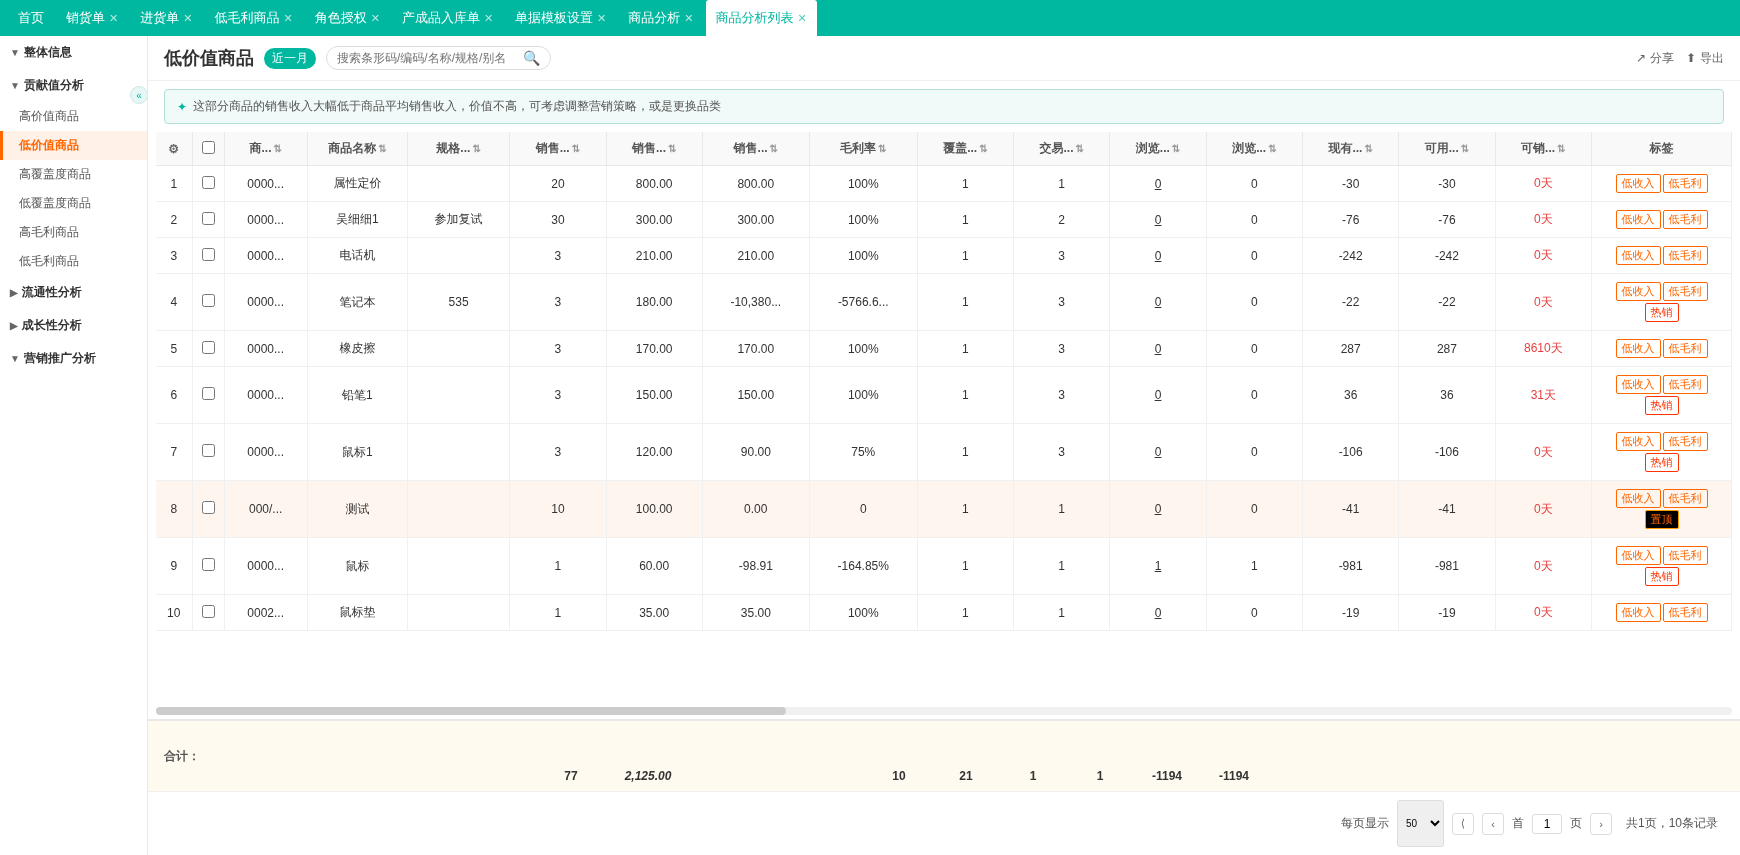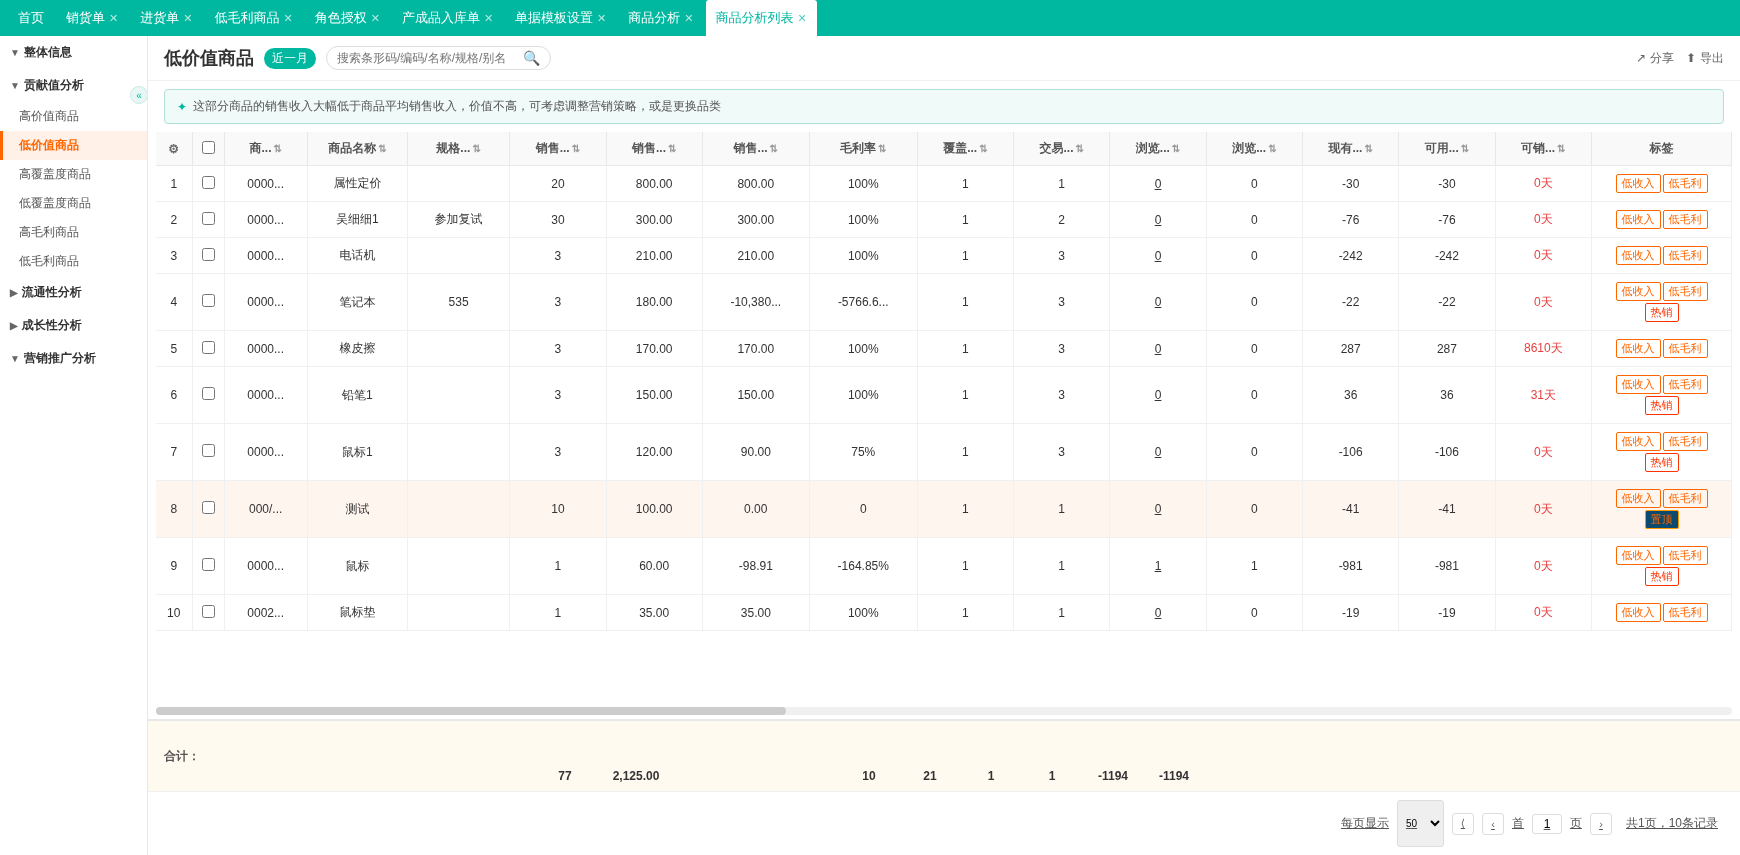--- a/index.html
+++ b/index.html
@@ -187,59 +187,58 @@
     }
     .tag {
       display: inline-block;
       padding: 1px 5px;
       border-radius: 2px;
       font-size: 11px;
       margin: 1px;
     }
     .tag-orange { color: #ff6600; border: 1px solid #ff6600; }
     .tag-hot { color: #ff3300; border: 1px solid #ff3300; }
-    .tag-recommend { color: #ff6600; background: #0c4a6e; border: 1px solid #ff9900; }
+    .tag-recommend { color: #ff6600; background: #000000; border: 1px solid #ff9900; }
     .text-red { color: #e84040; }
     .underline { text-decoration: underline; cursor: pointer; }
     .settings-icon { color: #666; cursor: pointer; }
 
     
     .table-footer {
       border-top: 2px solid #e8e8e8;
       background: #fffaf0;
       padding: 8px 16px;
       display: flex;
       align-items: center;
       font-size: 12px;
       color: #333;
       font-weight: 600;
     }
     .footer-label { width: 80px; color: #555; }
     .footer-cells {
       display: flex;
-      gap: 1px;
+      gap: 7px;
       flex: 1;
       margin-top: 40px;
     }
     .footer-cell {
       text-align: center;
       padding: 0 6px;
     }
 
     
     .pagination {
       display: flex;
       align-items: center;
       justify-content: flex-end;
       padding: 8px 16px;
       border-top: 1px solid #f0f0f0;
       gap: 8px;
       font-size: 12px;
       color: #555;
-      text-decoration: underline;
     }
     .pagination select {
       border: 1px solid #ddd;
       border-radius: 3px;
       padding: 16px 4px;
       font-size: 10px;
     }
     .page-btn {
       width: 22px;
       height: 22px;
@@ -600,21 +599,21 @@
 
     <div class="scrollbar-track">
       <div class="scrollbar-thumb"></div>
     </div>
 
     <div class="table-footer">
       <span class="footer-label">合计：</span>
       <div class="footer-cells">
         <span class="footer-cell" style="width:290px;"></span>
         <span class="footer-cell" style="width:60px;">77</span>
-        <span class="footer-cell" style="width:80px;">2,125.00</span>
+        <span class="footer-cell" style="width:80px;font-style:italic;">2,125.00</span>
         <span class="footer-cell" style="width:80px;"></span>
         <span class="footer-cell" style="width:80px;"></span>
         <span class="footer-cell" style="width:60px;">10</span>
         <span class="footer-cell" style="width:60px;">21</span>
         <span class="footer-cell" style="width:60px;">1</span>
         <span class="footer-cell" style="width:60px;">1</span>
         <span class="footer-cell" style="width:60px;">-1194</span>
         <span class="footer-cell" style="width:60px;">-1194</span>
       </div>
     </div>

